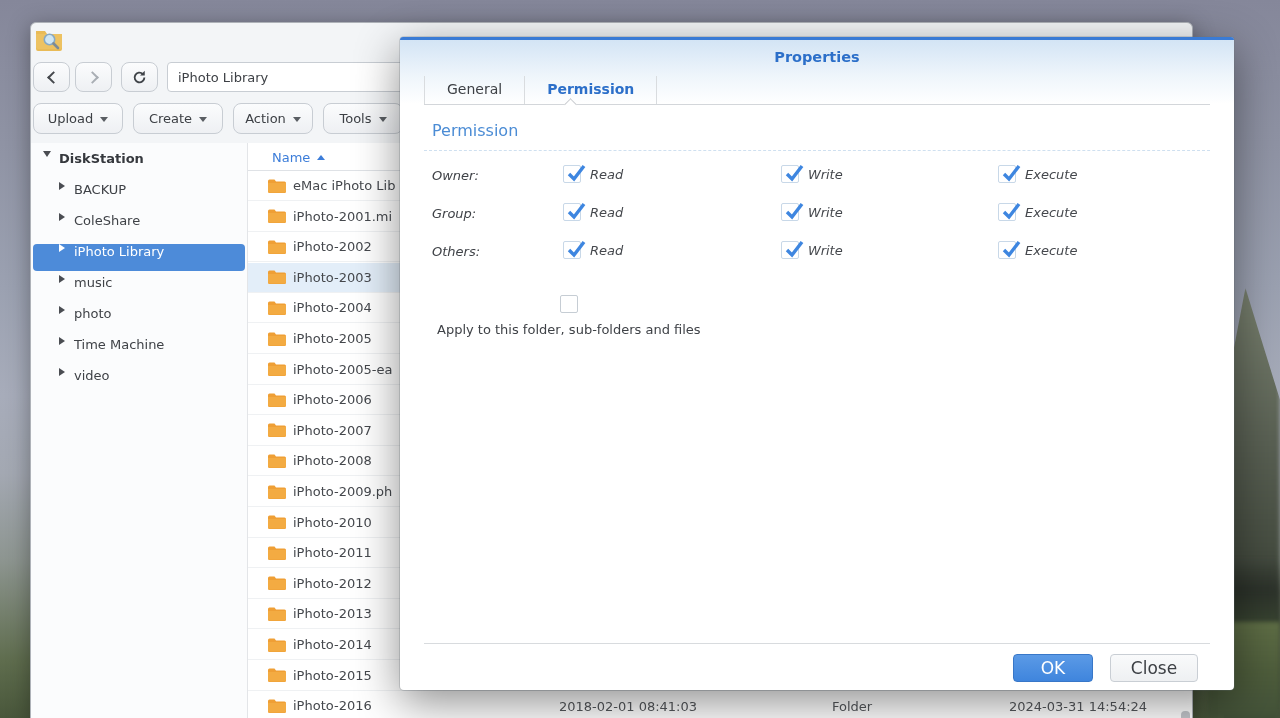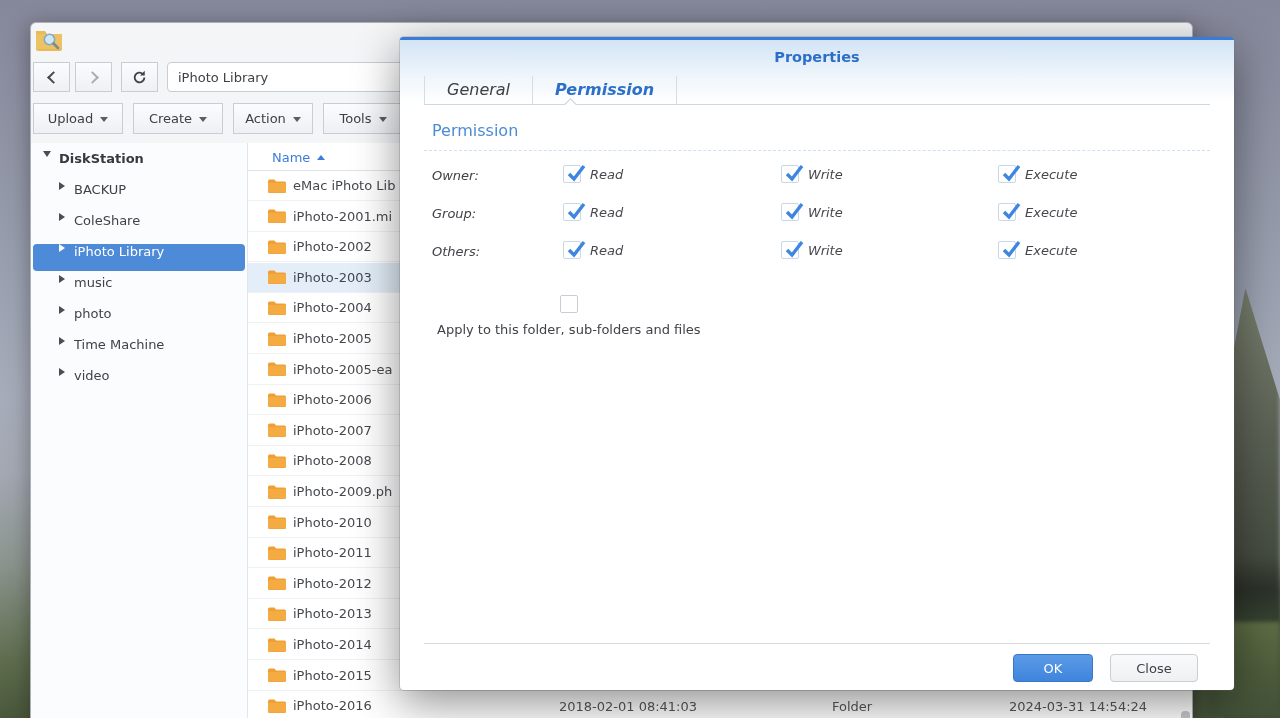--- a/index.html
+++ b/index.html
@@ -20,21 +20,21 @@
 
   
   .window { position:absolute; left:30px; top:22px; width:1163px; height:700px;
     background:#f3f5f7; border-radius:6px 6px 0 0; box-shadow:0 4px 22px rgba(0,0,0,.35);
     border:1px solid #aeb2b8; overflow:hidden; }
 
   .app-icon { position:absolute; left:4px; top:4px; width:28px; height:24px; }
 
   .btn { display:inline-flex; align-items:center; justify-content:center; gap:7px;
     background:linear-gradient(180deg,#fbfcfd,#eef0f3); border:1px solid #c8cdd3;
-    border-radius:0; color:#3d4045; cursor:pointer; }
+    border-radius:8px; color:#3d4045; cursor:pointer; }
   .nav-btn { position:absolute; top:39px; width:37px; height:30px; }
   .chev { width:9px; height:9px; border-left:2px solid #45484d; border-bottom:2px solid #45484d; }
   .chev-back { transform:rotate(45deg); margin-left:3px; }
   .chev-fwd { transform:rotate(225deg); border-color:#a9aeb4; margin-right:3px; }
 
   .address { position:absolute; left:136px; top:39px; width:650px; height:30px;
     background:#fff; border:1px solid #c8cdd3; border-radius:4px; padding:0 10px;
     font:13px "DejaVu Sans","Liberation Sans",sans-serif; color:#3d4045; }
 
   .tool-btn { position:absolute; top:80px; height:31px; padding:0 14px; }
@@ -80,21 +80,21 @@
   .dialog { position:absolute; left:400px; top:37px; width:834px; height:653px; background:#fff;
     border-radius:4px; box-shadow:0 12px 45px rgba(0,0,0,.45), 0 0 0 1px rgba(120,130,140,.25); }
   .dlg-topbar { position:absolute; left:0; top:0; right:0; height:3px; background:#3a7bd5;
     border-radius:4px 4px 0 0; }
   .dlg-header { position:absolute; left:0; top:3px; right:0; height:64px;
     background:linear-gradient(180deg,#d3e4f5 0%,#eef5fb 55%,#ffffff 100%); }
   .dlg-title { position:absolute; left:0; right:0; top:12px; text-align:center;
     font-weight:bold; font-size:14.5px; color:#2c6fc9; }
   .dlg-tabs { position:absolute; left:24px; top:38px; height:29px; display:flex; align-items:center; }
   .tab-sep { width:1px; height:28px; background:#d9dcdf; }
-  .tab { padding:0 22px; font-size:16px; color:#3d4045; cursor:pointer; line-height:29px;font-style:italic; }
+  .tab { padding:0 22px; font-size:14px; color:#3d4045; cursor:pointer; line-height:29px; }
   .tab.active { color:#2c6fc9; font-weight:bold; }
   .tab-line { position:absolute; left:24px; right:24px; top:67px; height:1px; background:#d3d6da; }
   .tab-notch { position:absolute; top:63px; left:166px; width:9px; height:9px; background:#fff;
     border-top:1px solid #c9ccd0; border-left:1px solid #c9ccd0; transform:rotate(45deg); }
 
   .section-title { position:absolute; left:32px; top:84px; font-size:16px; color:#4b8cd5; }
   .dash-line { position:absolute; left:24px; right:24px; top:113px; border-top:1px dashed #cfe0f0; }
 
   .perm-row { position:absolute; left:0; right:1px; height:22px;font-style:italic; }
   .perm-label { position:absolute; left:32px; top:3px; color:#3f4247; }
@@ -103,21 +103,21 @@
 
   .checkbox { position:relative; width:18px; height:18px; background:#fff;
     border:1px solid #c8d8e8; border-radius:2px; cursor:pointer; flex:0 0 auto; }
   .checkbox svg { position:absolute; left:1px; top:-4px; display:none; }
   .checkbox.checked svg { display:block; }
   .plain-cb { border-color:#c6cdd4; }
 
   .apply-row { position:absolute; left:37px; top:258px; display:flex; align-items:center; gap:9px; color:#3f4247;flex-direction:column; }
 
   .dlg-footer-line { position:absolute; left:24px; right:24px; top:606px; height:1px; background:#d8dbde; }
-  .dlg-btn { position:absolute; top:617px; height:28px; border-radius:4px; font-size:13px;
+  .dlg-btn { position:absolute; top:617px; height:28px; border-radius:4px; font-size:17px;
     display:flex; align-items:center; justify-content:center; cursor:pointer; }
   .btn-ok { left:613px; width:80px; color:#fff; background:linear-gradient(180deg,#5b9ae6,#3f85dd);
     border:1px solid #3877c8; }
   .btn-close { left:710px; width:88px; color:#3d4045; background:linear-gradient(180deg,#f9fafb,#eef0f2);
     border:1px solid #c9ced4; }
 </style>
 </head>
 <body>
 
 <div class="desktop">

